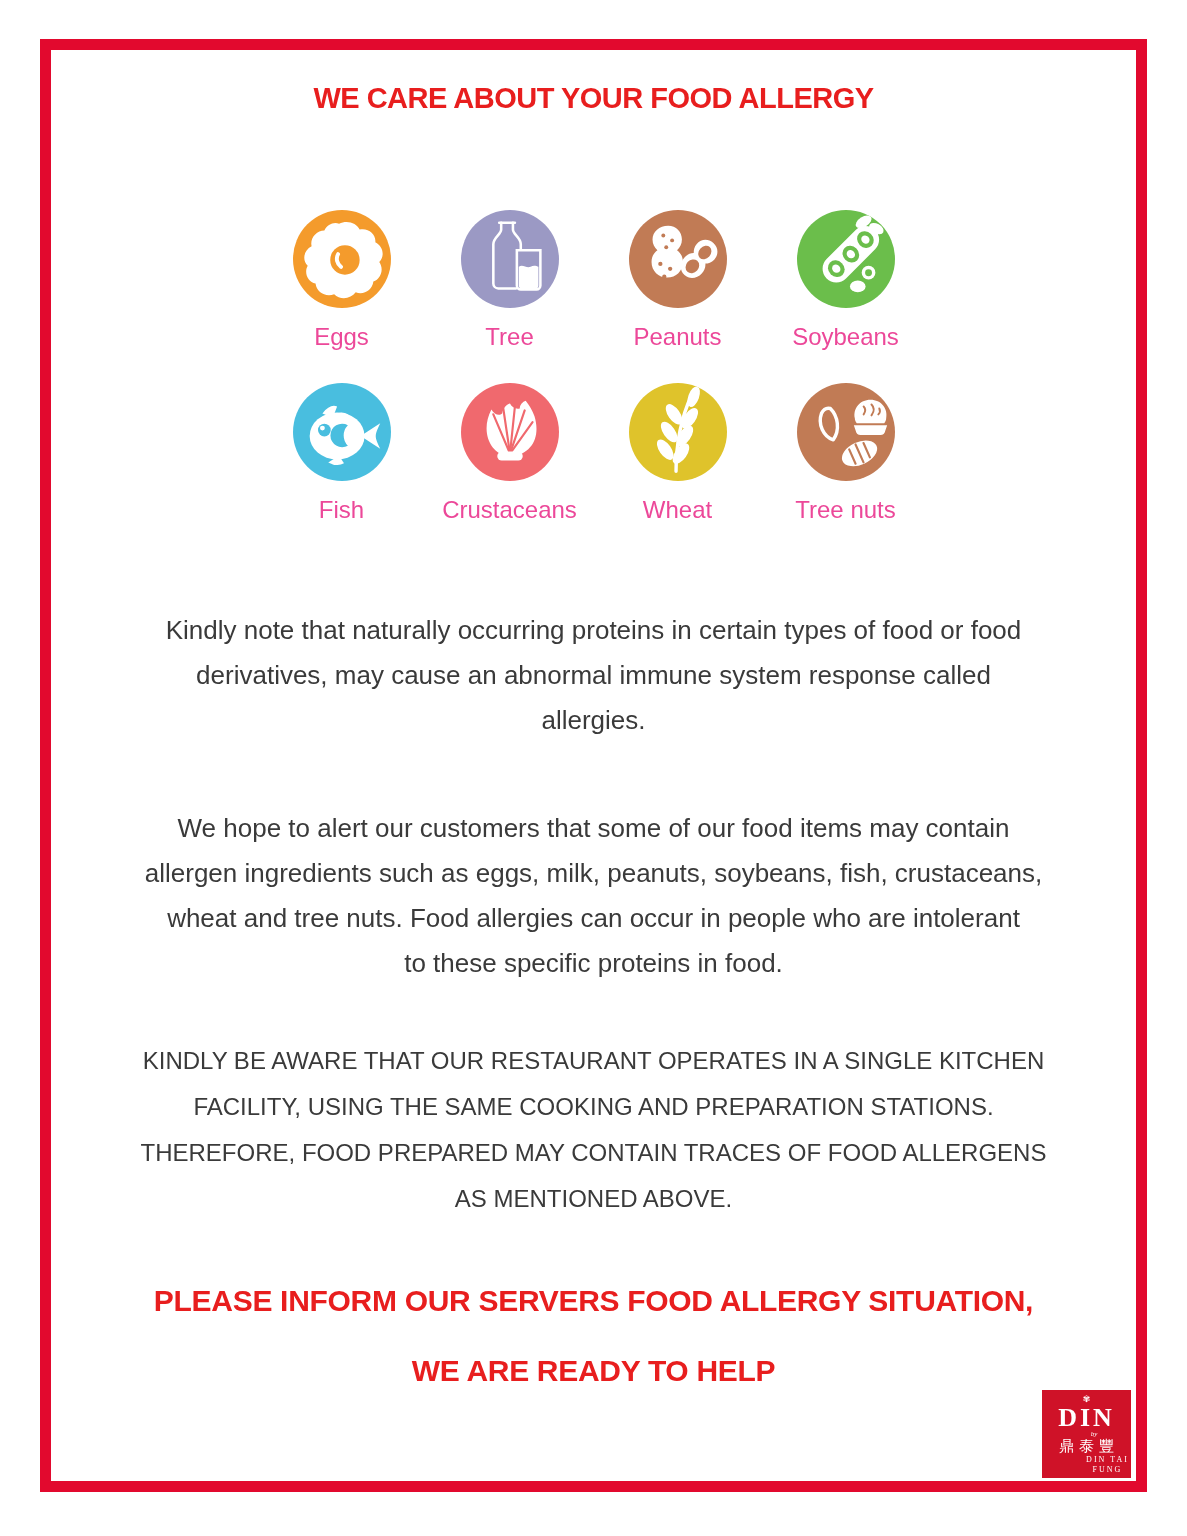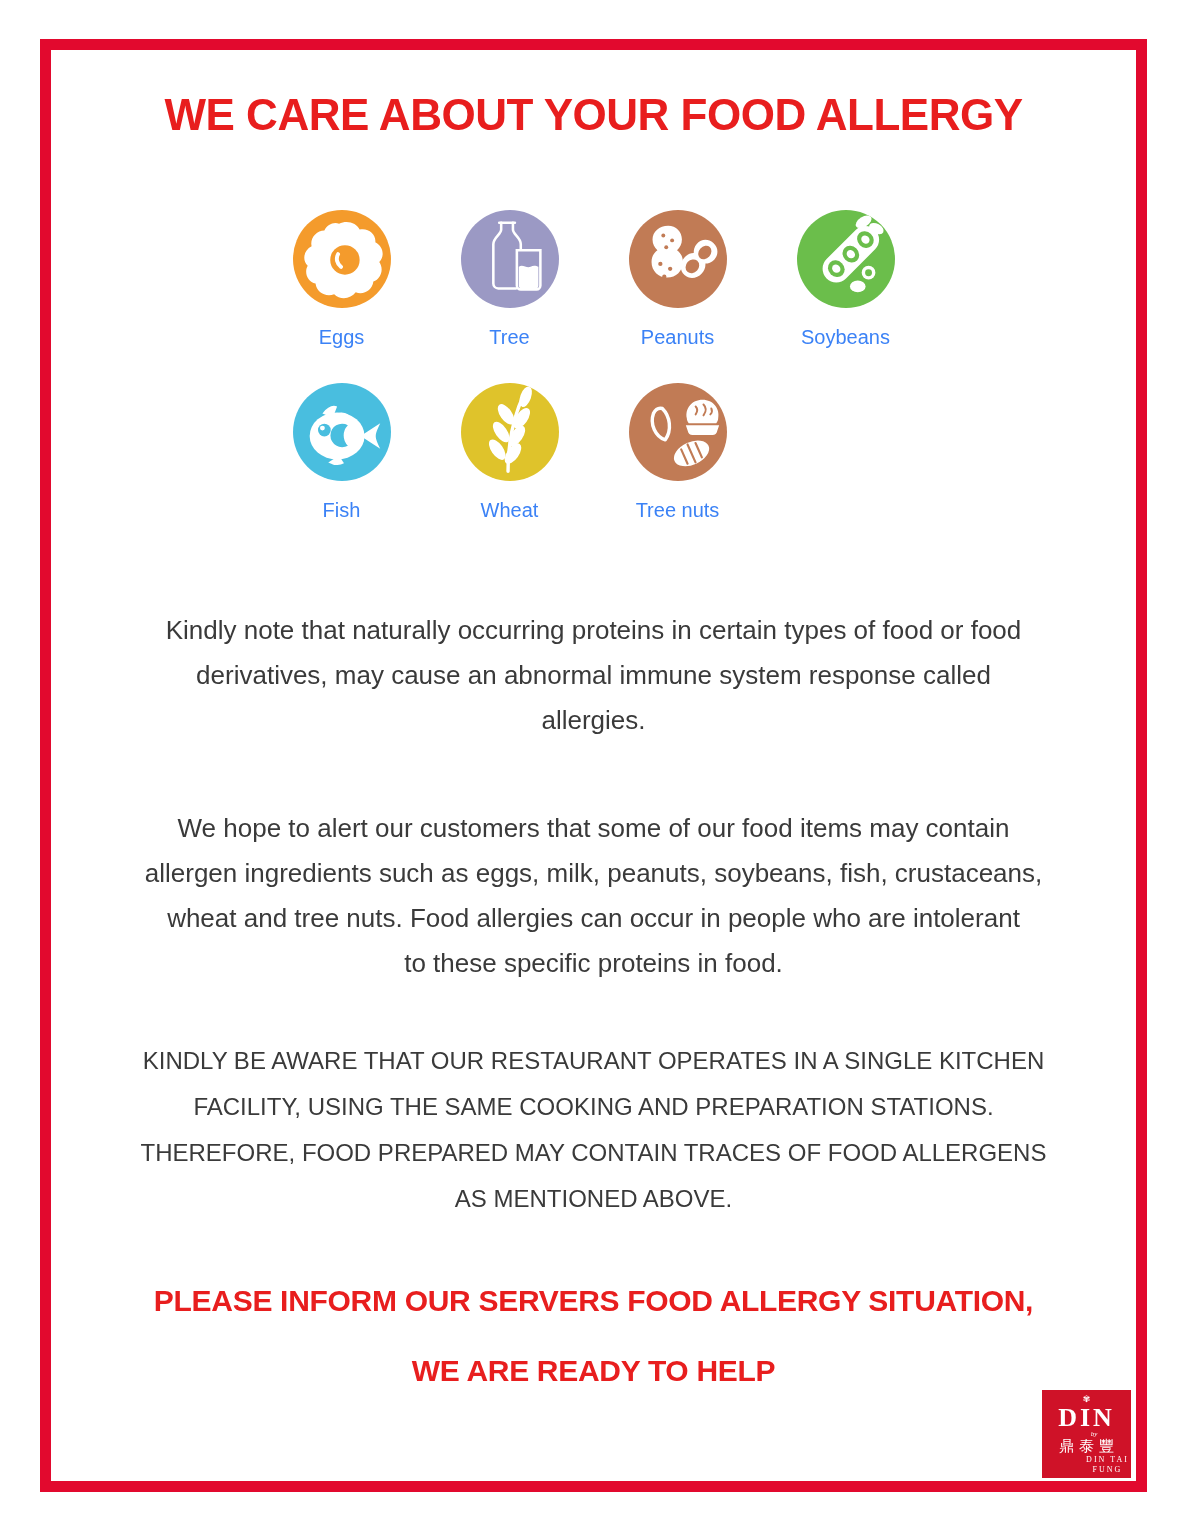--- a/index.html
+++ b/index.html
@@ -5,32 +5,32 @@
   html,body{margin:0;padding:0;background:#ffffff;}
   .page{
     position:relative;width:1187px;height:1536px;background:#ffffff;
     font-family:"Liberation Sans",sans-serif;overflow:hidden;
   }
   .frame{
     position:absolute;left:40px;top:39px;right:40px;bottom:44px;
     border:11px solid var(--border-red,#E2092E);pointer-events:none;
   }
   .title{
-    position:absolute;top:82px;left:0;right:0;margin:8px;text-align:center;
-    font-size:44px;font-weight:bold;letter-spacing:-0.5px;
+    position:absolute;top:82px;left:0;right:0;margin:0;text-align:center;
+    font-size:29px;font-weight:bold;letter-spacing:-0.5px;
     color:var(--heading-red,#E81E1E);
   }
   .allergen-grid{
     position:absolute;top:210px;left:50%;transform:translateX(-50%);
     display:grid;grid-template-columns:repeat(4,168px);row-gap:32px;
   }
   .tile{display:flex;flex-direction:column;align-items:center;}
   .circ{width:98px;height:98px;border-radius:50%;overflow:hidden;}
   .circ svg{width:98px;height:98px;display:block;}
-  .lbl{margin-top:15px;font-size:20px;line-height:28px;color:#3b82f6;}
+  .lbl{margin-top:15px;font-size:24px;line-height:28px;color:#ec4899;}
   .para{
     position:absolute;left:50%;transform:translateX(-50%);
     width:1040px;margin:0;text-align:center;white-space:pre-line;
     color:var(--body-text,#3A3A3A);font-size:26px;line-height:45px;
   }
   .p1{top:608px;}
   .p2{top:806px;}
   .p3{top:1038px;font-size:24px;line-height:46px;width:1060px;}
   .footer-line{
     position:absolute;left:0;right:0;text-align:center;font-weight:bold;
@@ -99,20 +99,28 @@
 
     <div class="tile">
       <div class="circ" style="background: rgb(73, 190, 223); color: rgb(73, 190, 223);">
         <svg viewBox="0 0 100 100">
             <use href="#fish-icon"></use>
           </svg>
       </div>
       <div class="lbl">Fish</div>
     </div>
 
+    <div class="tile">
+      <div class="circ" style="background: rgb(240, 105, 110); color: rgb(240, 105, 110);">
+        <svg viewBox="0 0 100 100">
+            <use href="#crustacean-icon"></use>
+          </svg>
+      </div>
+      <div class="lbl">Crustaceans</div>
+    </div>
 
     <div class="tile">
       <div class="circ" style="background: rgb(223, 195, 43); color: rgb(223, 195, 43);">
         <svg viewBox="0 0 100 100">
             <use href="#wheat-icon"></use>
           </svg>
       </div>
       <div class="lbl">Wheat</div>
     </div>
 

